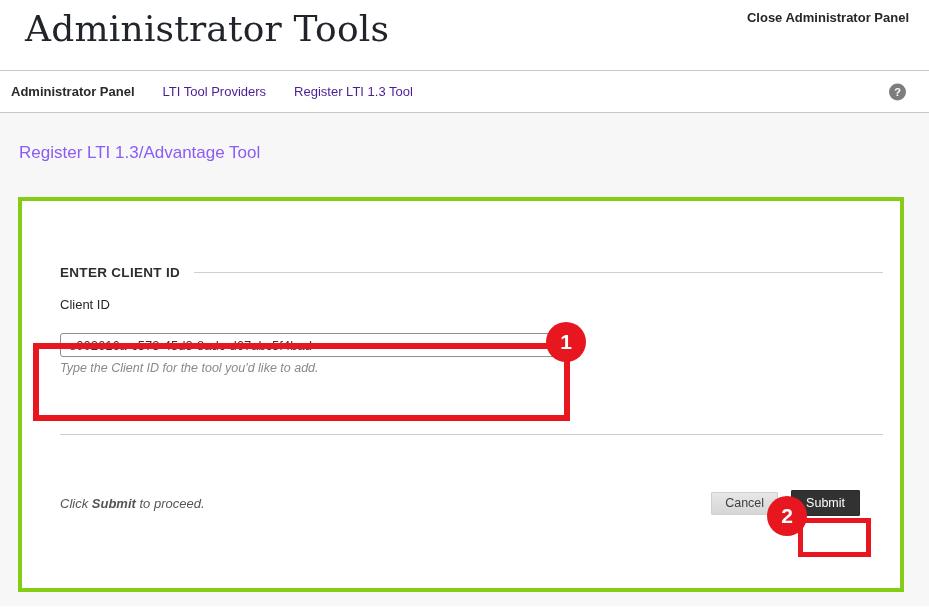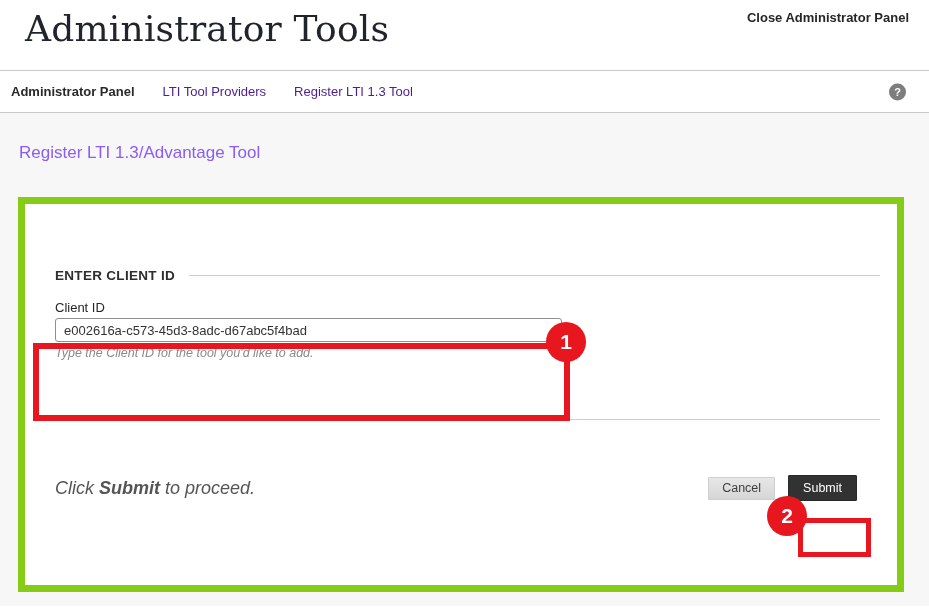--- a/index.html
+++ b/index.html
@@ -46,46 +46,46 @@
   .content { height: 493px; background: #f7f7f7; }
   .page-title {
     padding: 28px 0 0 19px;
     font-size: 17px; font-weight: 400; color: #8b5cf6; line-height: 24px;
   }
 
   
   .panel {
     margin: 32px 0 0 18px;
     width: 886px; height: 395px;
-    background: #fff; border: 7px solid #84cc16;
-    padding: 0 17px 0 30px;
+    background: #fff; border: 4px solid #84cc16;
+    padding: 0 17px 0 38px;
   }
   .section-row { margin-top: 64px; display: flex; align-items: center; }
   .section-title { font-size: 13.5px; font-weight: bold; color: #2e2e2e; letter-spacing: 0.3px; white-space: nowrap; }
   .section-rule { flex: 1; height: 1px; background: #cfcfcf; margin-left: 14px; }
 
   .dev-portal { margin-top: 37px; font-size: 13px; font-style: italic; line-height: 16px; }
   .dev-portal-label { color: #76777b; }
   .dev-portal-link { color: #3d97cd; text-decoration: none; cursor: pointer; }
 
   .field-label { margin-top: 17px; font-size: 13px; color: #262626; line-height: 16px; }
   .client-input {
-    display: block; margin-top: 2px;
+    display: block; margin-top: 20px;
     width: 507px; height: 24px;
     border: 1px solid #8f8f8f; border-radius: 3px;
     padding: 0 8px; font-size: 13px; color: #333;
     font-family: "Liberation Sans", sans-serif;
     background: #fff; outline: none;
   }
   .helper-text { margin-top: 4px; font-size: 12.5px; font-style: italic; color: #8a8a8a; line-height: 15px; }
 
   .divider { margin-top: 58px; height: 1px; background: #cfcfcf; }
 
   .footer-row { margin-top: 55px; display: flex; justify-content: space-between; align-items: center; }
-  .instruction { font-size: 18px; font-style: italic; color: #555; }
+  .instruction { font-size: 13px; font-style: italic; color: #555; }
   .instruction b { font-weight: bold; }
   .buttons { display: flex; align-items: center; gap: 13px; margin-right: 23px; }
   .btn { font-family: "Liberation Sans", sans-serif; font-size: 12.5px; cursor: pointer; }
   .btn-cancel {
     height: 23px; padding: 0 13px;
     background: linear-gradient(#e7e7e7, #d6d6d6);
     border: 1px solid #cfcfcf; border-radius: 1px; color: #3f3f3f;
   }
   .btn-submit {
     height: 26px; padding: 0 14px;

